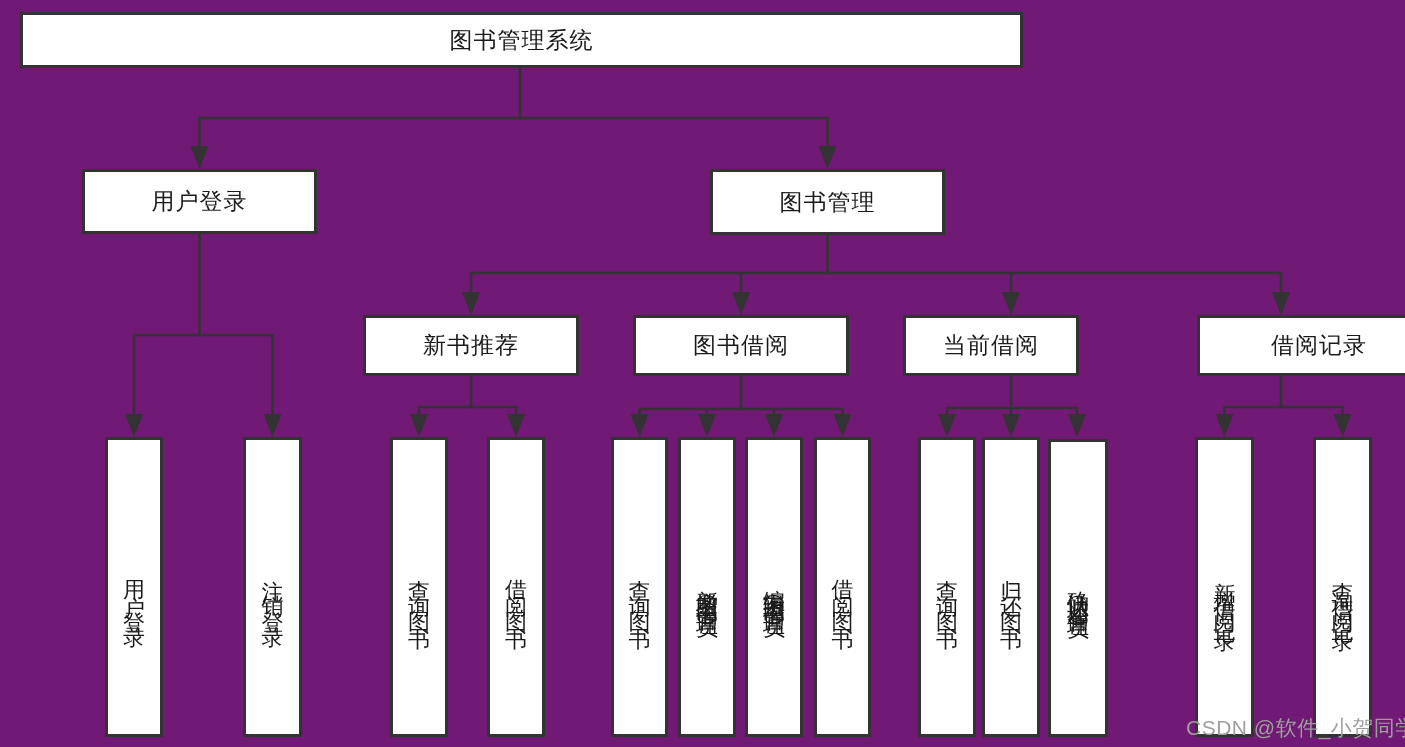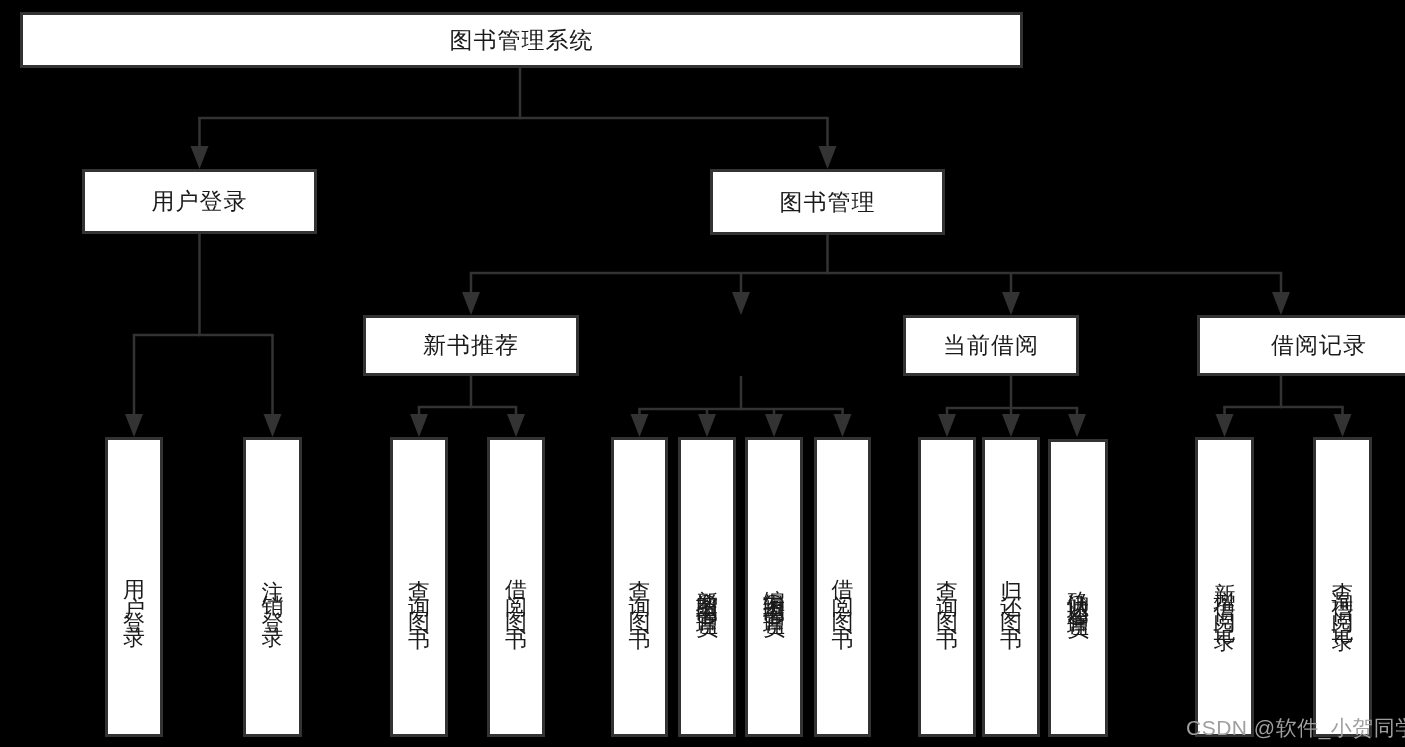--- a/index.html
+++ b/index.html
@@ -1,19 +1,19 @@
 <!DOCTYPE html>
 <html><head>
 <meta charset="utf-8">
 <style>
   html,body{margin:0;padding:0;background:#fff;}
   #canvas{
     position:relative;
     width:1405px;height:747px;
-    background:#000000;
+    background:#701a75;
     font-family:"Liberation Sans", sans-serif;
     overflow:hidden;
   }
   #connectors{position:absolute;left:0;top:0;z-index:1;}
   .node{
     position:absolute;
     box-sizing:border-box;
     background:#ffffff;
     border:3px solid #333333;
     color:#1a1a1a;
@@ -118,20 +118,21 @@
       <polygon points="1333.5,414 1351.5,414 1342.5,437"></polygon>
     </g>
   </svg>
 
   <div class="node h" style="left:20px;top:12px;width:1003px;height:56px">图书管理系统</div>
 
   <div class="node h" style="left:82px;top:169px;width:235px;height:65px">用户登录</div>
   <div class="node h" style="left:363px;top:315px;width:216px;height:61px">新书推荐</div>
 
   <div class="node h" style="left:710px;top:169px;width:235px;height:66px">图书管理</div>
+  <div class="node h" style="left:633px;top:315px;width:216px;height:61px">图书借阅</div>
   <div class="node h" style="left:903px;top:315px;width:176px;height:61px">当前借阅</div>
   <div class="node h" style="left:1197px;top:315px;width:244px;height:61px">借阅记录</div>
 
   <div class="node v" style="left:105px;top:437px;width:58px;height:300px">用户登录</div>
   <div class="node v" style="left:243px;top:437px;width:59px;height:300px">注销登录</div>
 
   <div class="node v" style="left:390px;top:437px;width:58px;height:300px">查询图书</div>
   <div class="node v" style="left:487px;top:437px;width:58px;height:300px">借阅图书</div>
 
   <div class="node v" style="left:611px;top:437px;width:57px;height:300px">查询图书</div>

